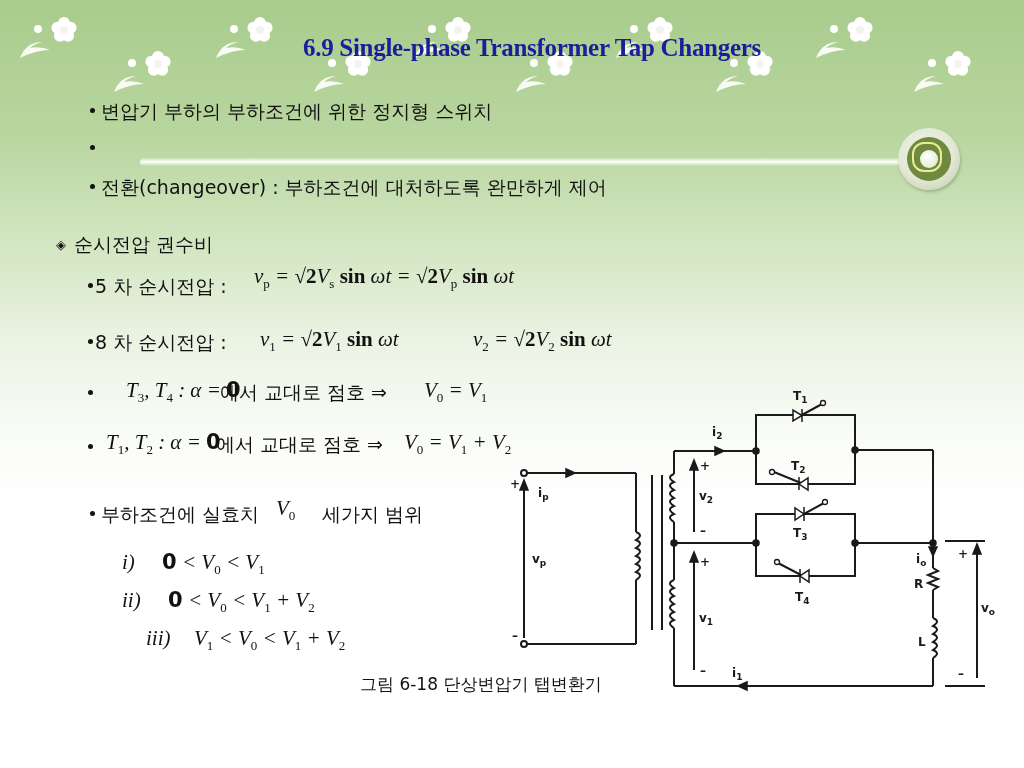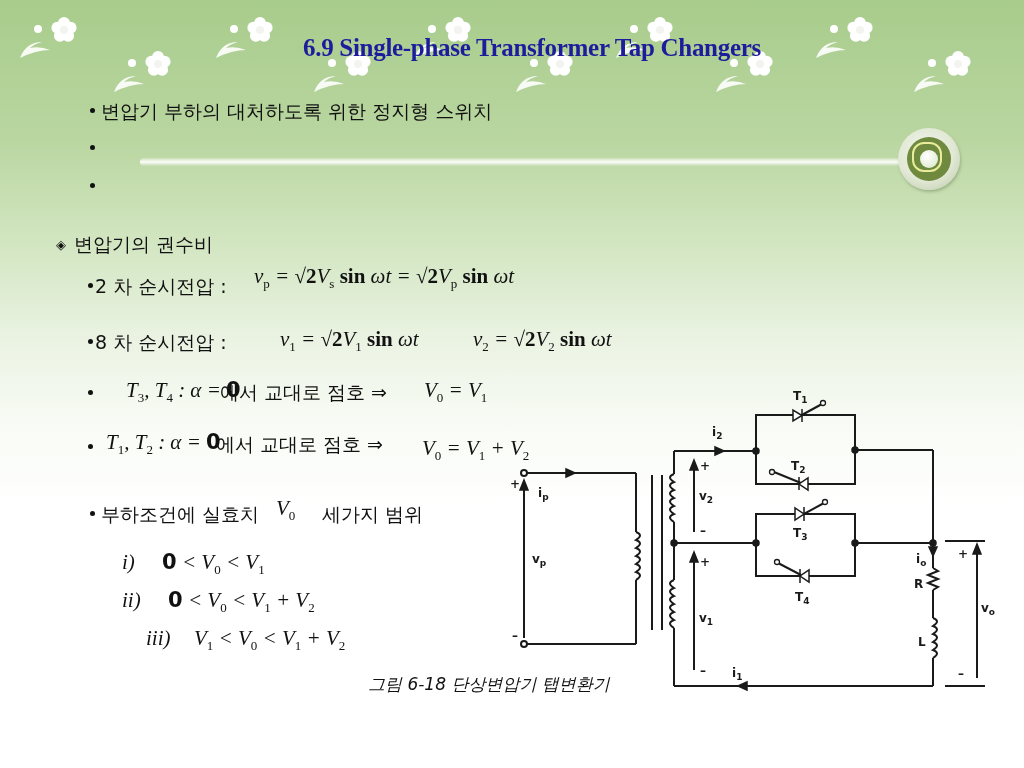--- a/index.html
+++ b/index.html
@@ -69,88 +69,88 @@
   <use href="#flw" x="560" y="64"></use>
   <use href="#flw" x="660" y="30"></use>
   <use href="#flw" x="760" y="64"></use>
   <use href="#flw" x="860" y="30"></use>
   <use href="#flw" x="958" y="64"></use>
 </svg>
 
 <div class="abs title">6.9 Single-phase Transformer Tap Changers</div>
 
 <div class="abs bullet-line" style="left:90px;top:99px;">
-  <span class="dot"></span><span>변압기 부하의 대처하도록 위한 정지형 스위치</span>
+  <span class="dot"></span><span>변압기 부하의 부하조건에 위한 정지형 스위치</span>
 </div>
 <div class="abs bullet-line" style="left:90px;top:137px;">
   <span class="dot"></span>
 </div>
 <div class="abs bullet-line" style="left:90px;top:175px;">
-  <span class="dot"></span>
+  <span class="dot"></span><span>전환(changeover) : 부하조건에 대처하도록 완만하게 제어</span>
 </div>
 
 <div class="abs rule"></div>
 <div class="abs ornament">
   <div class="ornament-inner">
     <div class="ornament-ring"></div>
     <div class="ornament-core"></div>
   </div>
 </div>
 
 <div class="abs bullet-line" style="left:56px;top:232px;">
-  <span style="font-size:13px;margin-right:8px;position:relative;top:-2px;">◈</span><span>변압기의 권수비</span>
+  <span style="font-size:13px;margin-right:8px;position:relative;top:-2px;">◈</span><span>순시전압 권수비</span>
 </div>
 
 <div class="abs bullet-line" style="left:88px;top:274px;">
-  <span class="dot" style="margin-right:2px;"></span><span>2 차 순시전압 :</span>
+  <span class="dot" style="margin-right:2px;"></span><span>5 차 순시전압 :</span>
 </div>
 <div class="abs math" style="left:254px;top:264px;">
   v<sub>p</sub> = √<b>2</b>V<sub>s</sub> <b>sin</b> ωt = √<b>2</b>V<sub>p</sub> <b>sin</b> ωt
 </div>
 
 <div class="abs bullet-line" style="left:88px;top:330px;">
   <span class="dot" style="margin-right:2px;"></span><span>8 차 순시전압 :</span>
 </div>
-<div class="abs math" style="left:260px;top:327px;margin-left:20px;">
+<div class="abs math" style="left:260px;top:327px;">
   v<sub>1</sub> = √<b>2</b>V<sub>1</sub> <b>sin</b> ωt
 </div>
 <div class="abs math" style="left:473px;top:327px;">
   v<sub>2</sub> = √<b>2</b>V<sub>2</sub> <b>sin</b> ωt
 </div>
 
 <div class="abs" style="left:88px;top:378px;">
   <span class="dot" style="position:absolute;left:0;top:12px;"></span>
   <span class="math" style="position:absolute;left:18px;top:0;margin-left:20px;">T<sub>3</sub>, T<sub>4</sub> : α = <b style="font-family:'DejaVu Sans',sans-serif;">0</b></span>
   <span class="bullet-line" style="position:absolute;left:132px;top:2px;">에서 교대로 점호 ⇒</span>
   <span class="math" style="position:absolute;left:336px;top:0;">V<sub>0</sub> = V<sub>1</sub></span>
 </div>
 <div class="abs" style="left:88px;top:430px;">
   <span class="dot" style="position:absolute;left:0;top:14px;"></span>
   <span class="math" style="position:absolute;left:18px;top:0;">T<sub>1</sub>, T<sub>2</sub> : α = <b style="font-family:'DejaVu Sans',sans-serif;">0</b></span>
   <span class="bullet-line" style="position:absolute;left:128px;top:2px;">에서 교대로 점호 ⇒</span>
-  <span class="math" style="position:absolute;left:334px;top:0;margin-top:6px;">V<sub>0</sub> = V<sub>1</sub> + V<sub>2</sub></span>
+  <span class="math" style="position:absolute;left:316px;top:0;">V<sub>0</sub> = V<sub>1</sub> + V<sub>2</sub></span>
 </div>
 
 <div class="abs bullet-line" style="left:90px;top:502px;">
   <span class="dot"></span><span>부하조건에 실효치</span>
 </div>
 <div class="abs math" style="left:276px;top:496px;text-align:right;">V<sub>0</sub></div>
 <div class="abs bullet-line" style="left:322px;top:502px;">세가지 범위</div>
 
 <div class="abs math" style="left:122px;top:550px;">
   <span style="display:inline-block;width:40px;">i)</span><b style="font-family:'DejaVu Sans',sans-serif;">0</b> &lt; V<sub>0</sub> &lt; V<sub>1</sub>
 </div>
 <div class="abs math" style="left:122px;top:588px;">
   <span style="display:inline-block;width:46px;">ii)</span><b style="font-family:'DejaVu Sans',sans-serif;">0</b> &lt; V<sub>0</sub> &lt; V<sub>1</sub> + V<sub>2</sub>
 </div>
 <div class="abs math" style="left:122px;top:626px;">
   <span style="display:inline-block;width:48px;margin-left:24px;">iii)</span>V<sub>1</sub> &lt; V<sub>0</sub> &lt; V<sub>1</sub> + V<sub>2</sub>
 </div>
 
-<div class="abs caption" style="left:368px;top:673px;font-style:italic;">그림 6-18 단상변압기 탭변환기</div>
+<div class="abs caption" style="left:360px;top:673px;">그림 6-18 단상변압기 탭변환기</div>
 
 <svg class="abs" style="left:0;top:0" width="1024" height="768">
   <g stroke="#1a1a1a" stroke-width="2" fill="none">
 
     <circle cx="524" cy="473" r="3" fill="#fff"></circle>
     <circle cx="524" cy="644" r="3" fill="#fff"></circle>
     <line x1="527" y1="473" x2="636" y2="473"></line>
     <line x1="527" y1="644" x2="636" y2="644"></line>
     <line x1="636" y1="473" x2="636" y2="532"></line>
     <path d="M636 532 q8 3 0 8 q8 3 0 8 q8 3 0 8 q8 3 0 8 q8 3 0 8 q8 3 0 8"></path>

